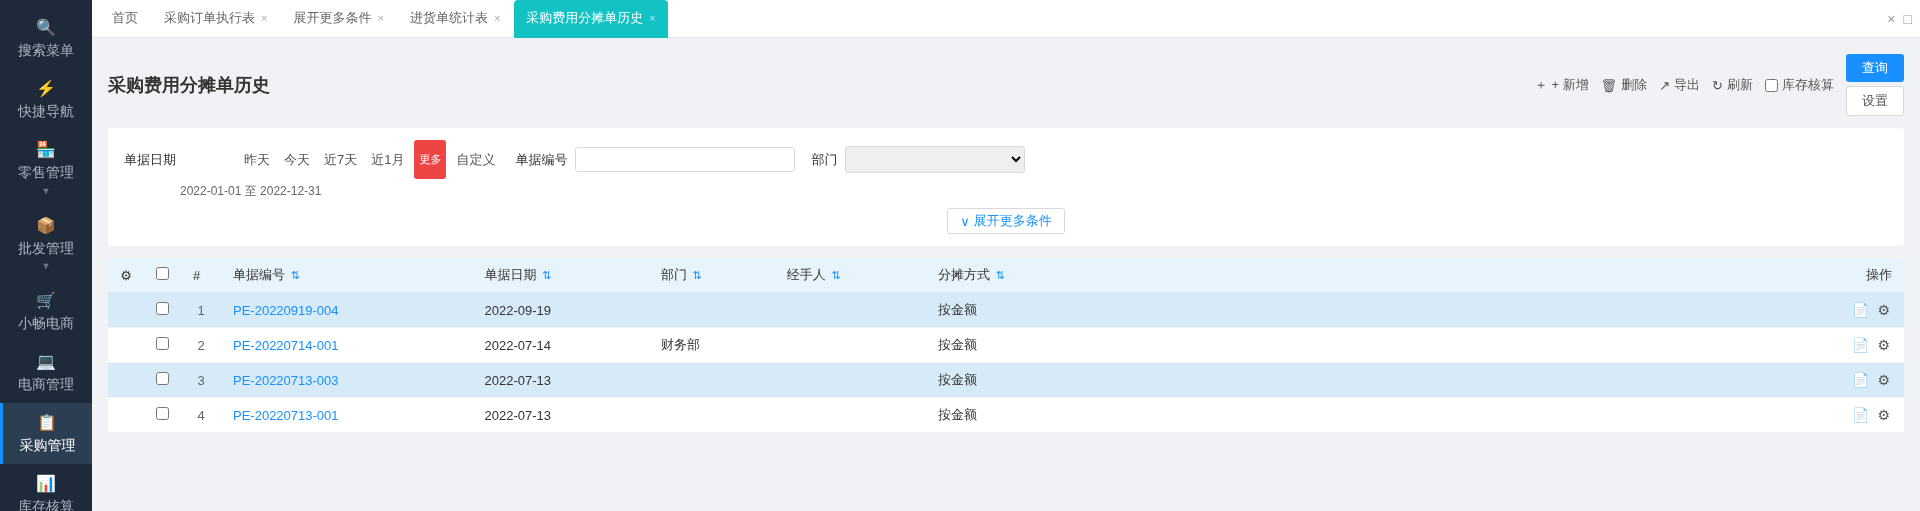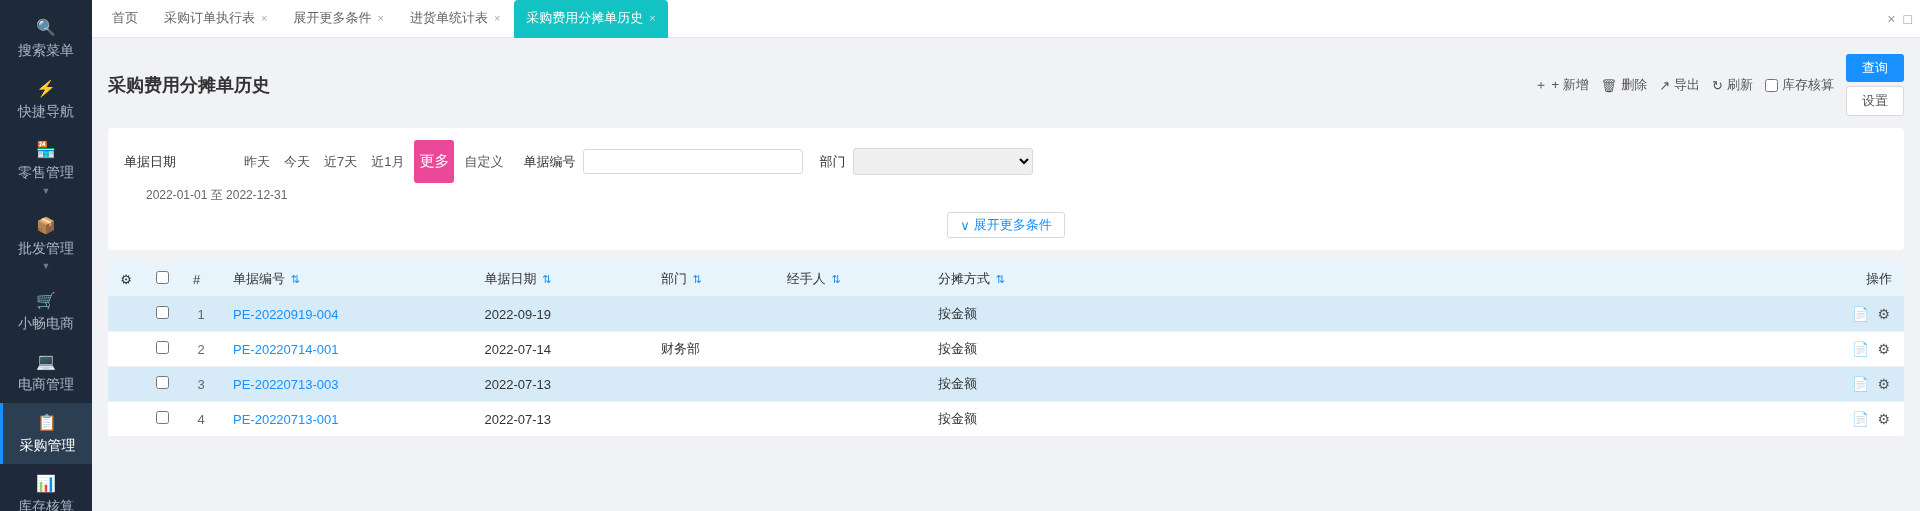--- a/index.html
+++ b/index.html
@@ -159,25 +159,25 @@
       font-size: 13px;
       color: #555;
       margin-left: 48px;
     }
     .date-opt {
       cursor: pointer;
       padding: 1px 4px;
       border-radius: 2px;
     }
     .date-opt.more {
-      background: #ec4899;
+      background: #ef4444;
       color: #fff;
       border-radius: 3px;
       padding: 12px 5px;
-      font-size: 15px;
+      font-size: 11px;
     }
     .date-range {
       color: #666;
       font-size: 12px;
     }
     .filter-field {
       display: flex;
       align-items: center;
       gap: 8px;
     }
@@ -396,21 +396,21 @@
           <span class="filter-label">单据编号</span>
           <input class="filter-input" type="text" style="">
         </div>
         <div class="filter-select-wrap">
           <span class="filter-label">部门</span>
           <select class="filter-select">
             <option value=""></option>
           </select>
         </div>
       </div>
-      <div class="date-range" style="margin-top:4px; margin-left: 22px;">2022-01-01 至 2022-12-31</div>
+      <div class="date-range" style="margin-top:4px; margin-left: 56px;">2022-01-01 至 2022-12-31</div>
       <div class="expand-more">
         <button class="expand-btn">
           <span>∨</span>
           <span>展开更多条件</span>
         </button>
       </div>
     </div>
 
     <div class="table-wrap">
       <table>

